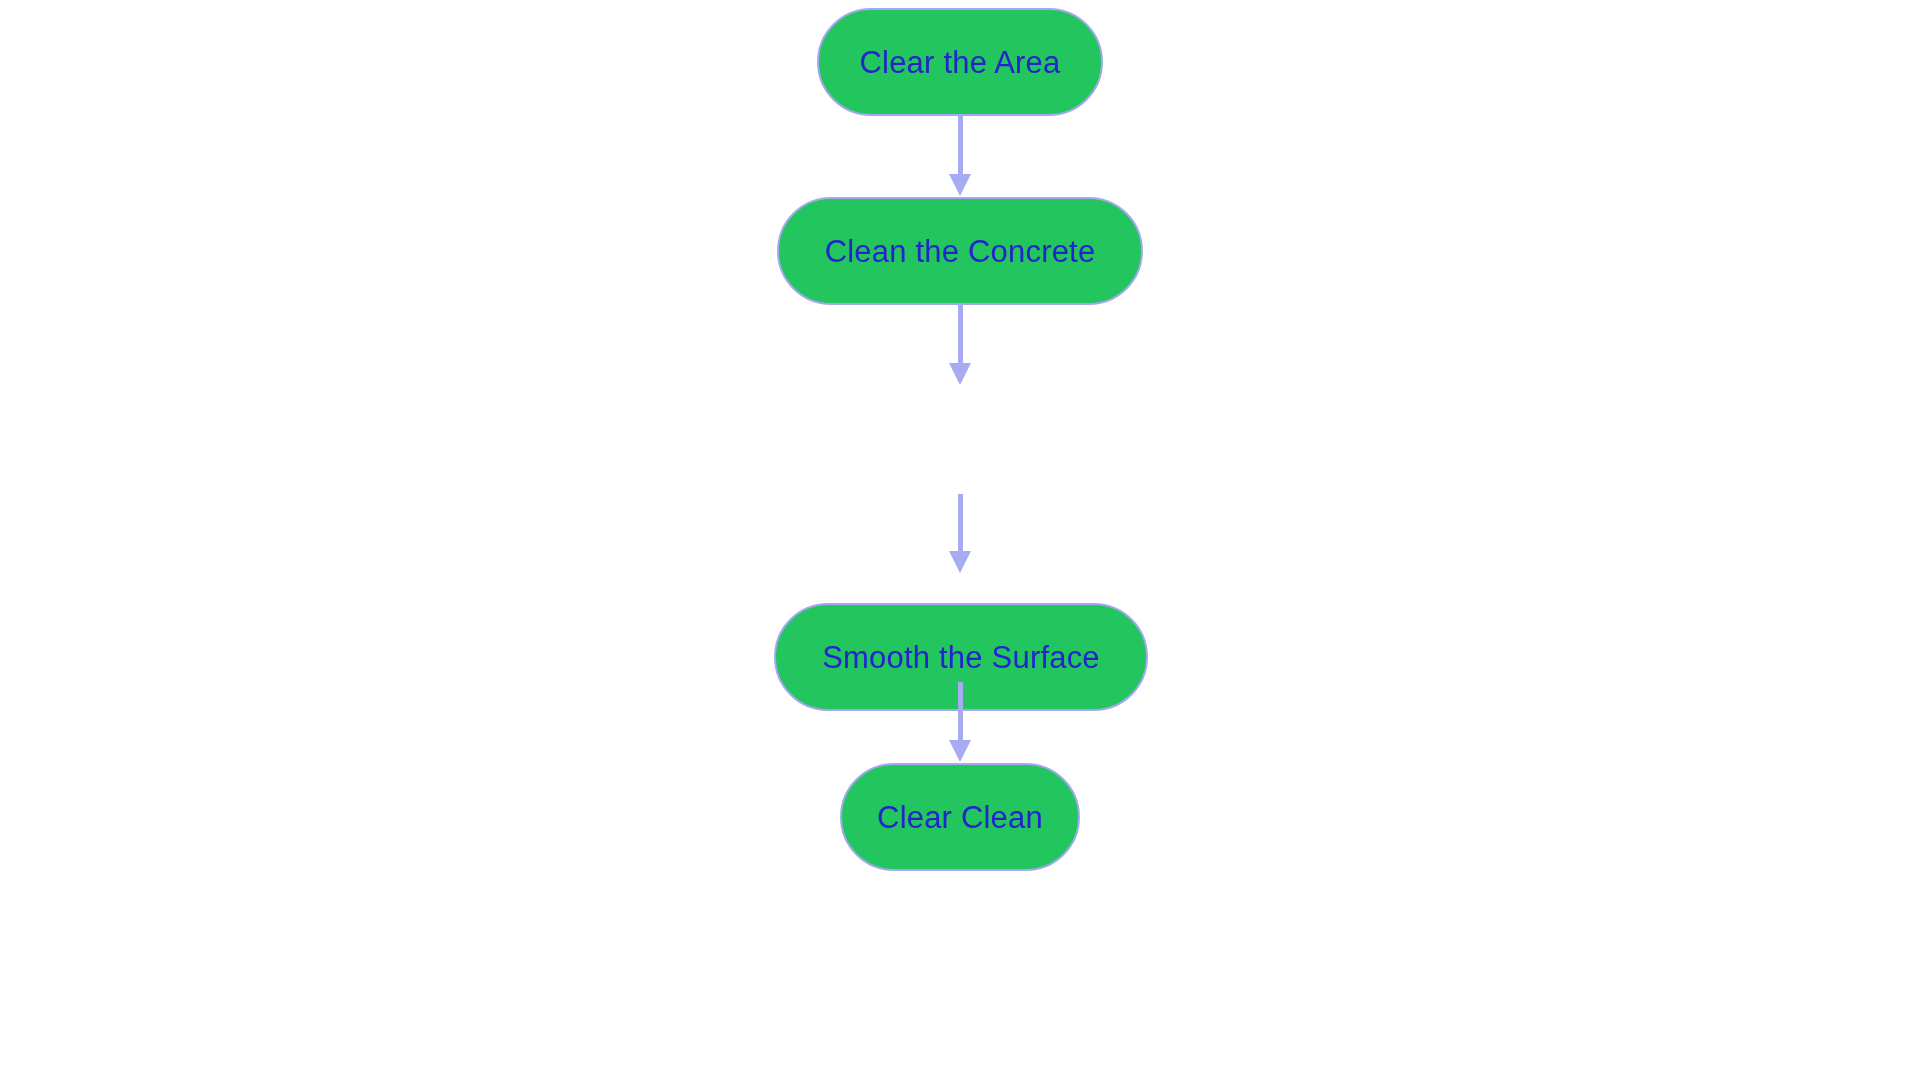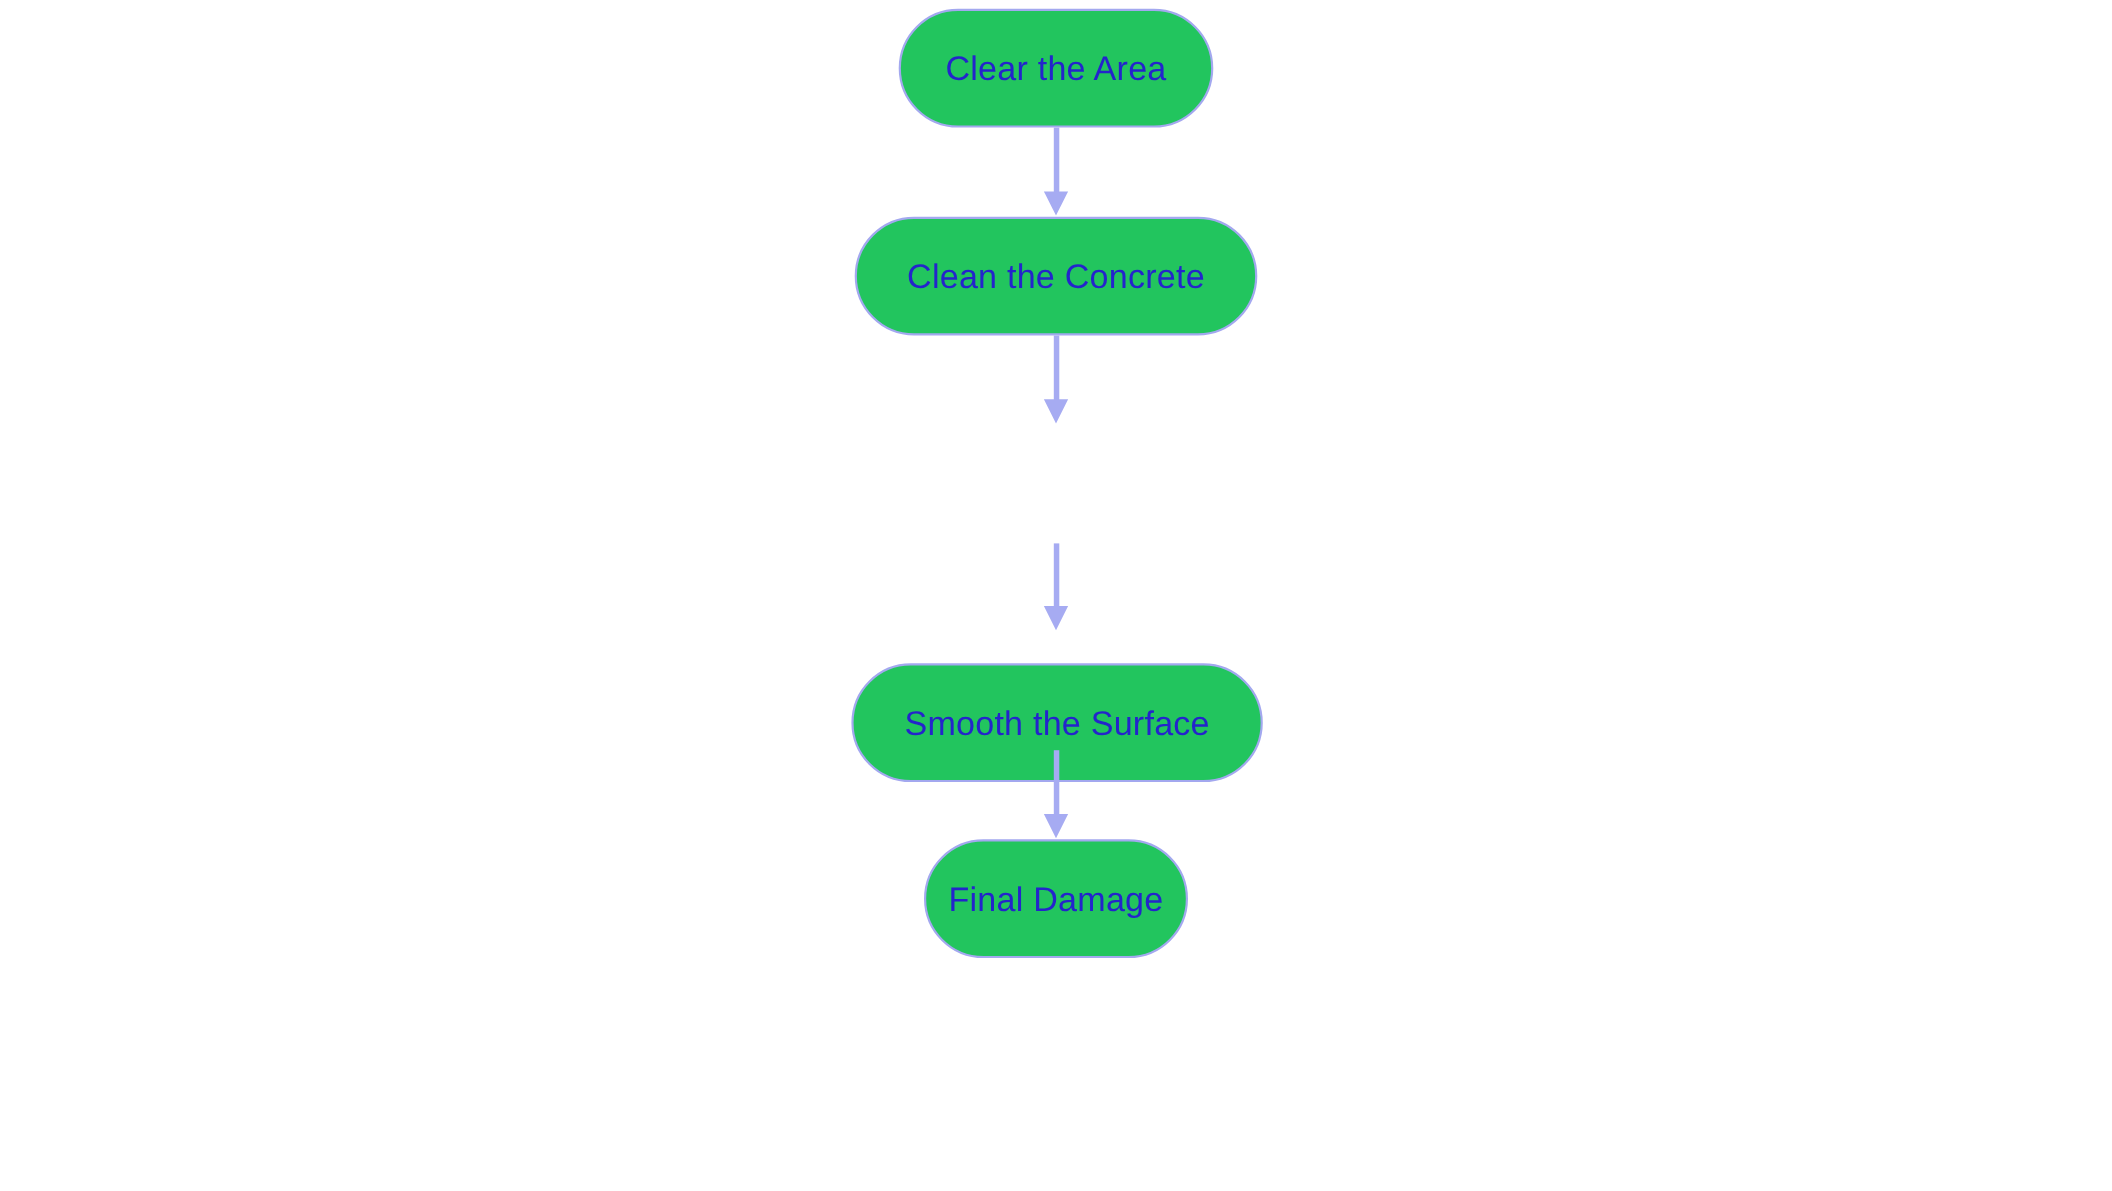--- a/index.html
+++ b/index.html
@@ -101,16 +101,16 @@
   <div class="arrowhead head-3"></div>
 
   <div class="node node-4">
     <span class="node-label">Smooth the Surface</span>
   </div>
 
   <div class="connector conn-4"></div>
   <div class="arrowhead head-4"></div>
 
   <div class="node node-5">
-    <span class="node-label">Final Damage</span>
+    <span class="node-label">Clear Clean</span>
   </div>
 
 </div>
 
 </body></html>

